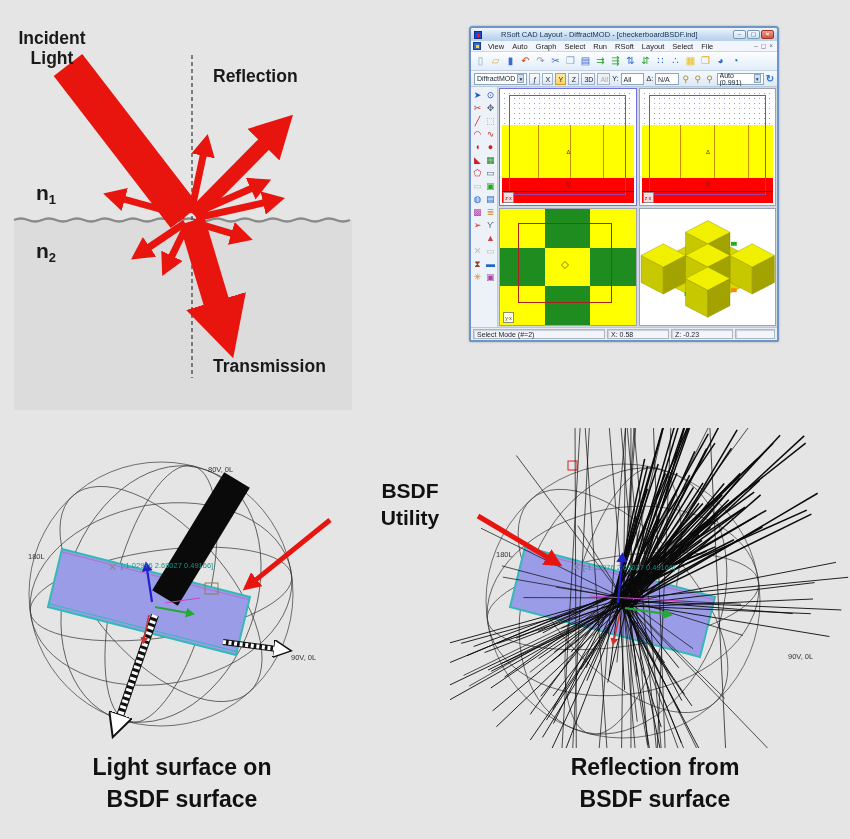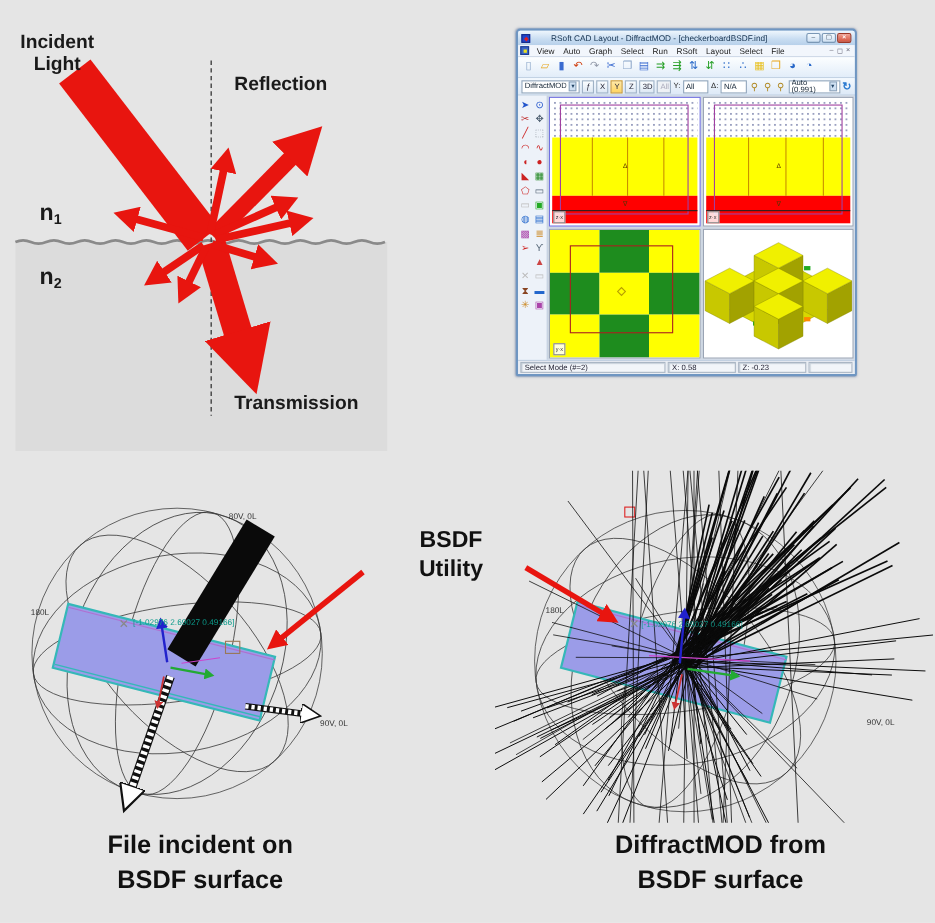--- a/index.html
+++ b/index.html
@@ -592,21 +592,21 @@
     </defs>
     <line x1="100" y1="65" x2="22" y2="128" stroke="#e8150f" stroke-width="5" marker-end="url(#annA)"></line>
     <line x1="248" y1="61" x2="322" y2="105" stroke="#e8150f" stroke-width="5" marker-end="url(#annA)"></line>
   </svg>
   <div class="bigcap" id="bsdf-label" style="position:absolute;">
     <div>BSDF</div>
       <div>Utility</div>
   </div>
 
   <div class="bigcap cap2" id="cap-left" style="position:absolute;">
-    <div>File incident on</div>
+    <div>Light surface on</div>
       <div>BSDF surface</div>
   </div>
   <div class="bigcap cap2" id="cap-right" style="position:absolute;">
-    <div>DiffractMOD from</div>
+    <div>Reflection from</div>
       <div>BSDF surface</div>
   </div>
 
 </div>
 
 </body></html>

